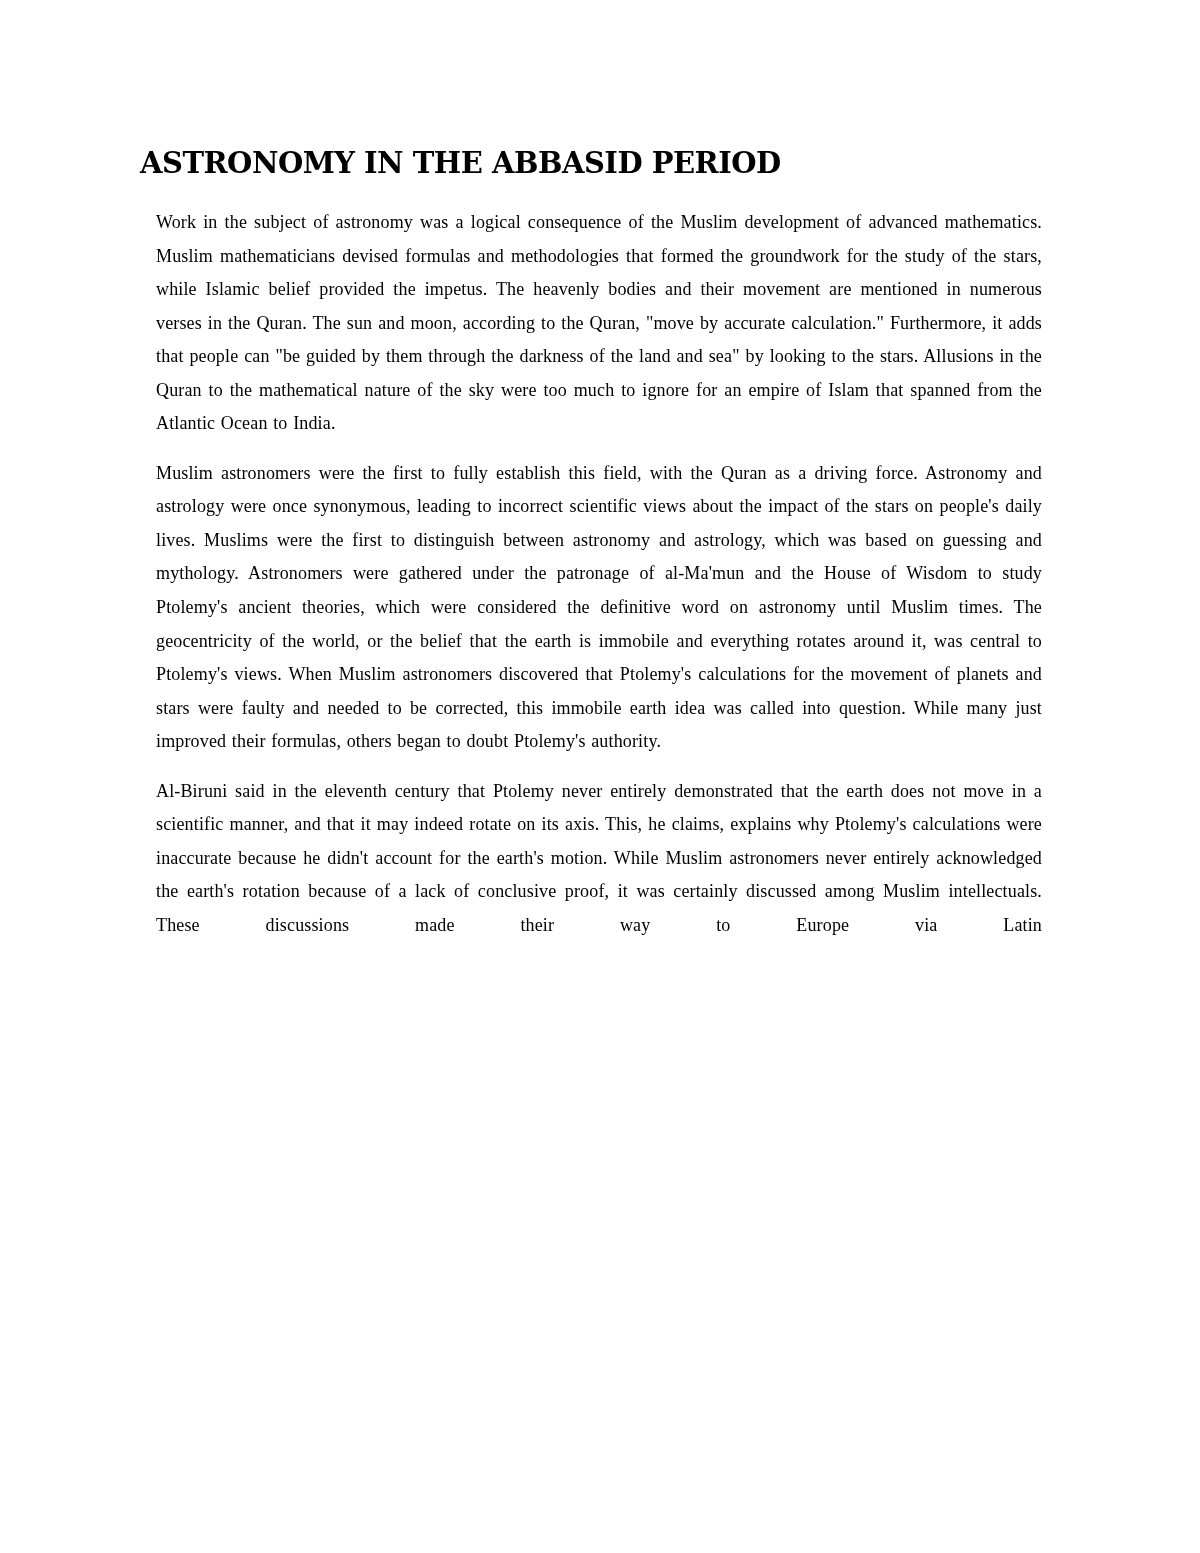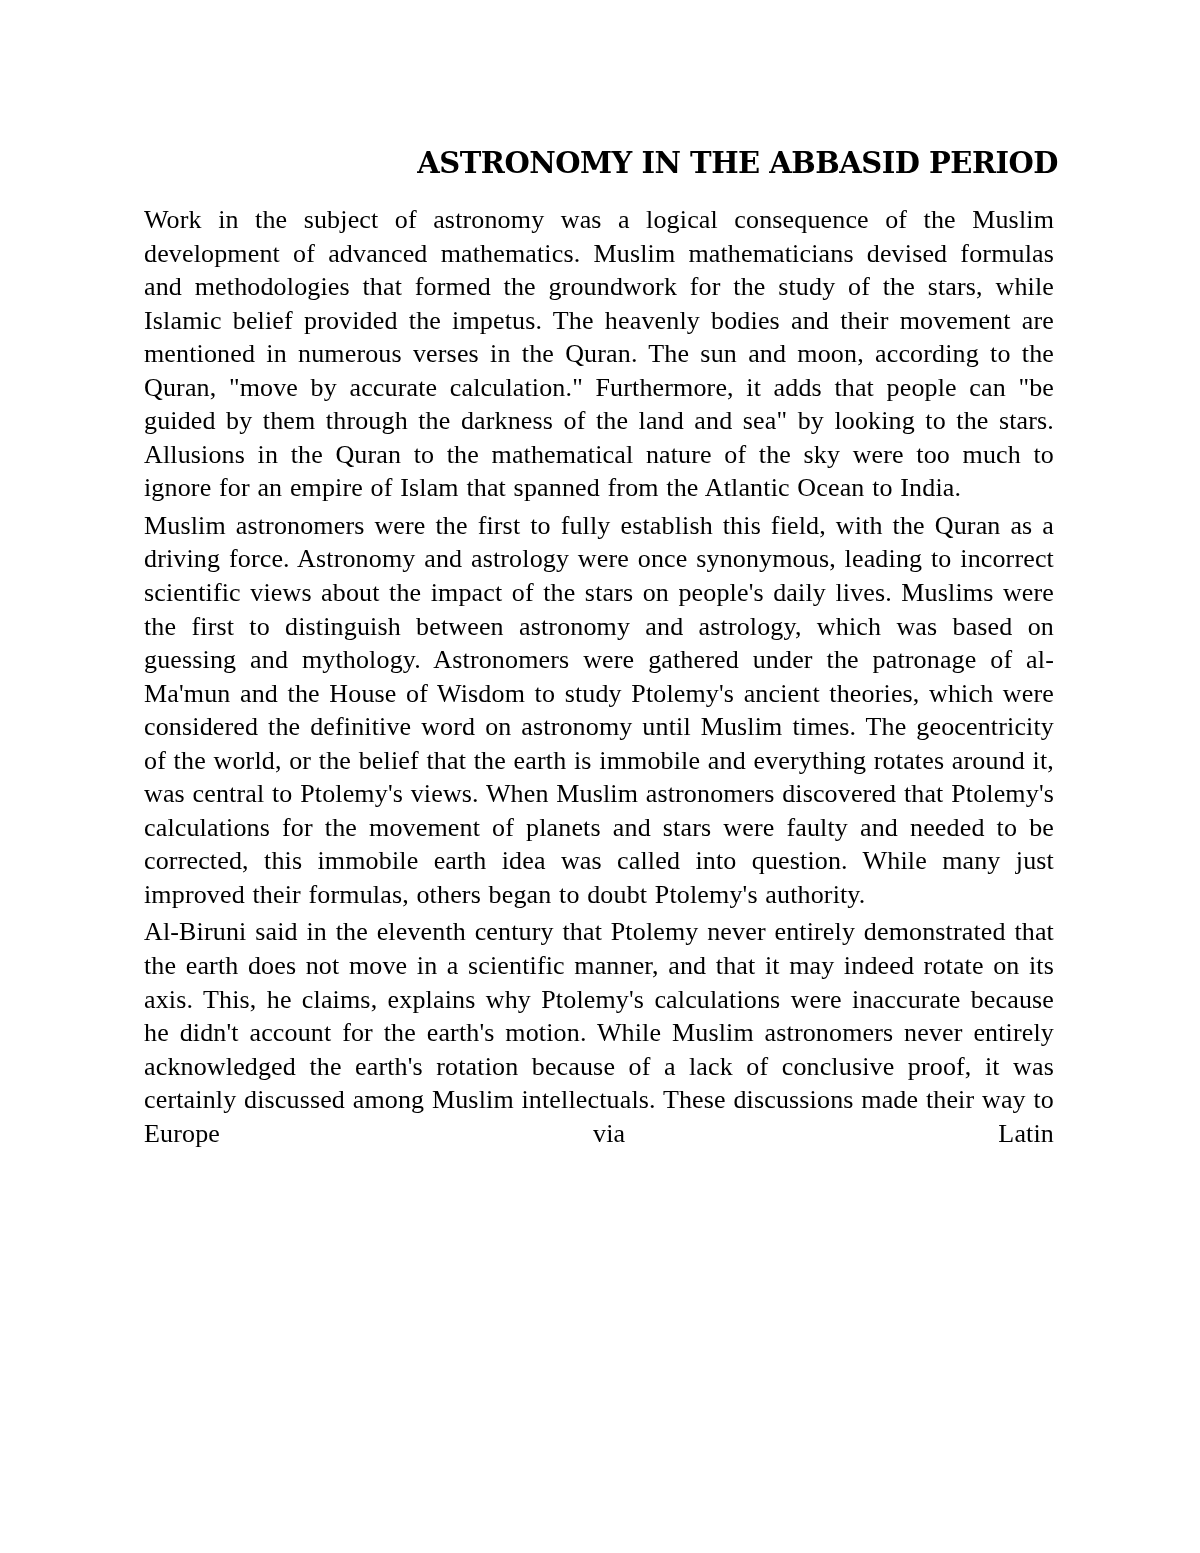--- a/index.html
+++ b/index.html
@@ -17,33 +17,33 @@
     .page {
       position: absolute;
       left: 140px;
       top: 140px;
       width: 918px;
     }
     .title {
       font-family: "DejaVu Serif", serif;
       font-weight: bold;
       font-size: 29px;
-      text-align: right;
+      text-align: left;
       margin: 0;
       height: 50px;
       line-height: 46px;
       letter-spacing: -0.5px;
     }
     .para {
       font-family: "Liberation Serif", serif;
-      font-size: 26px;
+      font-size: 18px;
       line-height: 33.55px;
       text-align: justify;
       text-align-last: left;
-      margin: 4px;
+      margin: 16px;
       letter-spacing: 0.15px;
       word-spacing: 1px;
     }
     .body {
       margin-top: 13px;
     }
   </style>
 </head>
 <body>
 

